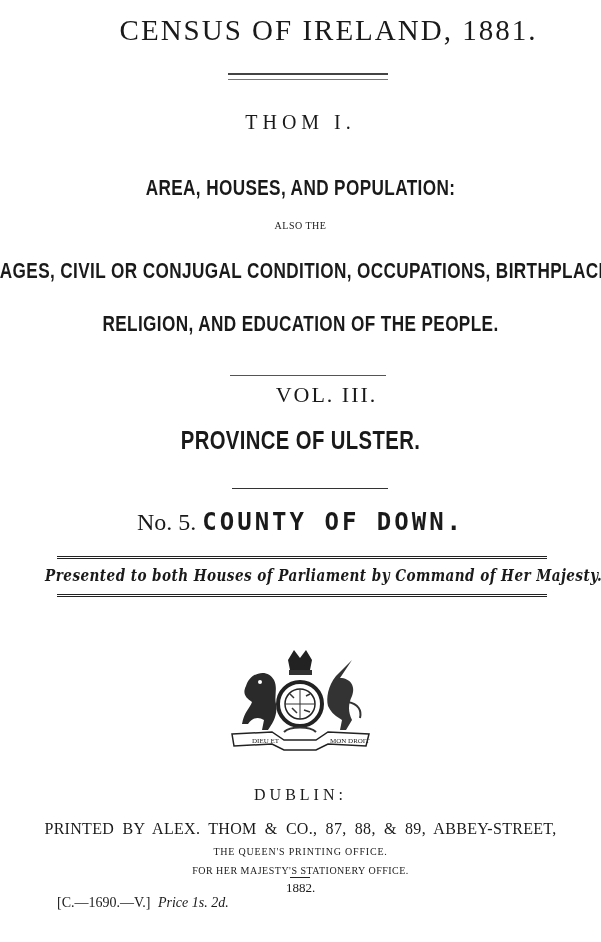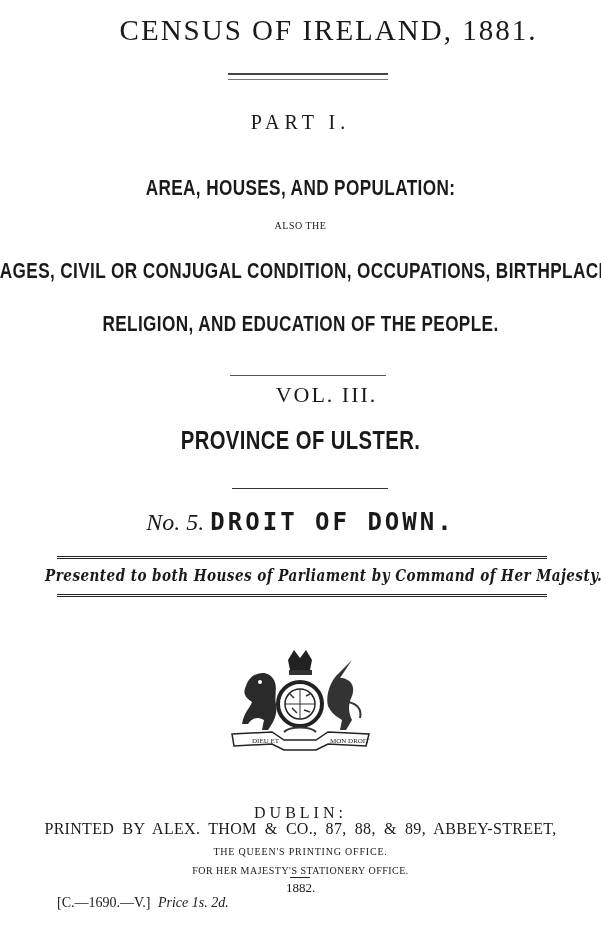--- a/index.html
+++ b/index.html
@@ -14,55 +14,55 @@
   .cond { font-family:"Liberation Sans","DejaVu Sans",sans-serif; font-weight:bold; transform:scaleX(0.78); transform-origin:center; letter-spacing:0.5px; }
   .area { top:175px; font-size:22px; }
   .also { top:220px; font-size:10px; letter-spacing:0.5px; }
   .ages { top:258px; font-size:22px; left:-85px; width:771px; }
   .religion { top:311px; font-size:22px; }
   .rule1 { position:absolute; left:230px; width:156px; top:375px; border-top:1px solid #555; }
   .vol { top:382px; font-size:22px; letter-spacing:2px;padding-left:26px; }
   .province { top:425px; font-size:26px; left:-40px; width:681px; }
   .rule2 { position:absolute; left:232px; width:156px; top:488px; border-top:1.5px solid #333; }
   .county { top:508px; font-size:24px; }
-  .county .no { font-style:italic; font-weight:normal; font-family:"Liberation Serif",serif; }
+  .county .no { font-weight:normal; font-family:"Liberation Serif",serif; }
   .county .rest { font-family:"DejaVu Sans Mono","Liberation Mono",monospace; font-weight:bold; letter-spacing:3px; }
   .hr-thick { position:absolute; left:57px; width:490px; height:0; border-top:3px double #222; }
   .presented { top:566px; font-size:16px; font-style:italic; letter-spacing:0.5px; font-family:"DejaVu Serif",serif; font-weight:bold; transform:scaleX(0.85); }
   .crest { position:absolute; left:228px; top:646px; width:145px; height:105px; }
-  .dublin { top:804px; font-size:16px; letter-spacing:4px; }
+  .dublin { top:786px; font-size:16px; letter-spacing:4px; }
   .printed { top:820px; font-size:16px; letter-spacing:0.3px; word-spacing:4px;text-align:center; }
   .queens { top:846px; font-size:10px; letter-spacing:0.8px; }
   .stationery { top:865px; font-size:10px; letter-spacing:0.5px; }
   .rule3 { position:absolute; left:290px; width:20px; top:877px; border-top:1px solid #222; }
   .year { top:880px; font-size:13px; }
   .ref { position:absolute; left:57px; top:895px; font-size:14px; white-space:nowrap; }
   .ref .price { font-style:italic; margin-left:4px; }
 </style>
 </head>
 <body>
 
 <div class="abs title">CENSUS OF IRELAND, 1881.</div>
 <div class="dbl-rule"></div>
 
-<div class="abs part">PART I.</div>
+<div class="abs part">THOM I.</div>
 
 <div class="abs area cond">AREA, HOUSES, AND POPULATION:</div>
 <div class="abs also">ALSO THE</div>
 <div class="abs ages cond">AGES, CIVIL OR CONJUGAL CONDITION, OCCUPATIONS, BIRTHPLACES,</div>
 <div class="abs religion cond">RELIGION, AND EDUCATION OF THE PEOPLE.</div>
 
 <div class="rule1"></div>
 <div class="abs vol">VOL. III.</div>
 <div class="abs province cond">PROVINCE OF ULSTER.</div>
 <div class="rule2"></div>
 
 <div class="abs county">
   <span class="no">No. 5.</span>
-  <span class="rest">DROIT OF DOWN.</span>
+  <span class="rest">COUNTY OF DOWN.</span>
 </div>
 
 <div class="hr-thick" style="top:556px;"></div>
 <div class="abs presented">Presented to both Houses of Parliament by Command of Her Majesty.</div>
 <div class="hr-thick" style="top:594px;"></div>
 
 <div class="crest">
   <svg width="145" height="105" viewBox="0 0 145 105">
 
     <path d="M60 14 L66 4 L72 12 L78 4 L84 14 L82 24 L62 24 Z" fill="#222"></path>

